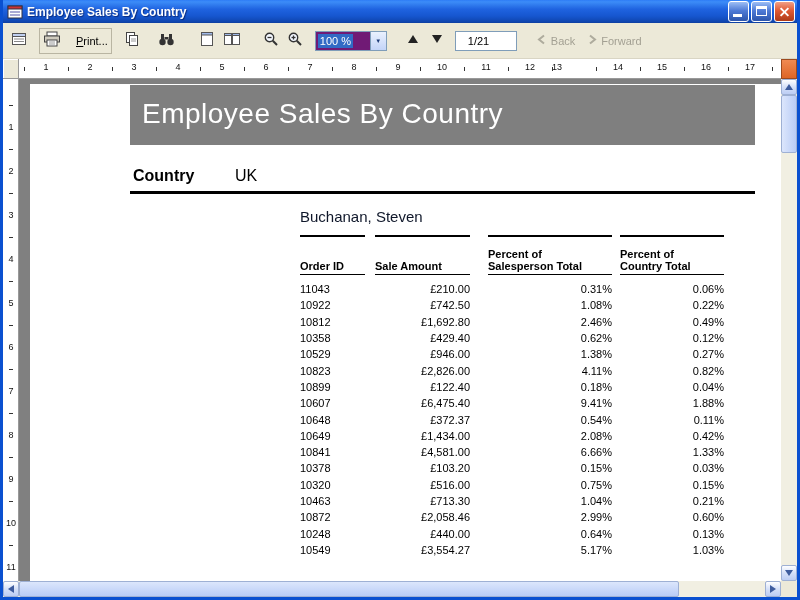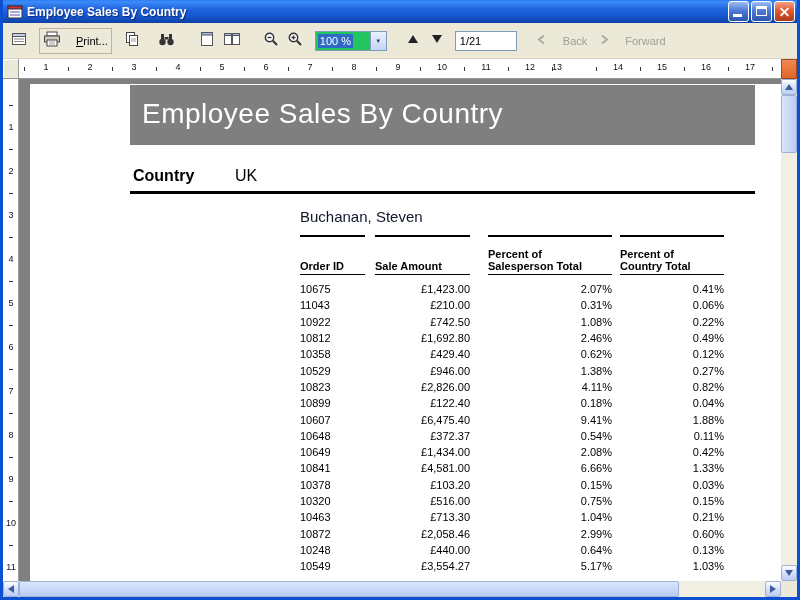--- a/index.html
+++ b/index.html
@@ -22,28 +22,28 @@
   .g-x1,.g-x2{position:absolute;left:4px;top:9px;width:11px;height:2px;background:#fff}
   .g-x1{transform:rotate(45deg)}.g-x2{transform:rotate(-45deg)}
 
   
   .toolbar{height:36px;background:#ECE9D8;display:flex;align-items:center;padding:0 4px;border-bottom:1px solid #D9D5C4}
   .tbtn{height:26px;min-width:24px;display:flex;align-items:center;justify-content:center;
     background:transparent;border:1px solid transparent;padding:0 3px;cursor:default}
   .tbtn.bordered{border:1px solid #B9B5A2}
   .print-label{font-size:11px;margin-left:15px;display:inline-block;color:#000}
   .print-label::first-letter{text-decoration:underline}
-  .zcombo{width:72px;height:20px;background:#22c55e;border:1px solid #7F9DB9;display:flex;align-items:center;margin-left:8px}
+  .zcombo{width:72px;height:20px;background:#701a75;border:1px solid #7F9DB9;display:flex;align-items:center;margin-left:8px}
   .ztext{flex:1;font-size:11px;padding-left:2px;white-space:nowrap}
   .zsel{background:#316AC5;color:#fff;padding:1px 2px}
   .zarrow{width:16px;height:18px;border-left:1px solid #7F9DB9;display:flex;align-items:center;justify-content:center;
     background:linear-gradient(180deg,#EAF1FE,#C3D4F8);font-size:6px;color:#1F3C7A}
-  .pageinput{width:62px;height:20px;border:1px solid #7F9DB9;font-size:11px;padding-left:4px;margin-left:6px;
+  .pageinput{width:62px;height:20px;border:1px solid #7F9DB9;font-size:11px;padding-left:12px;margin-left:6px;
     font-family:"Liberation Sans",sans-serif;color:#000}
-  .navbtn{display:flex;align-items:center;gap:16px;color:#A3A093;font-size:11px;background:none;border:none;margin-left:18px}
+  .navbtn{display:flex;align-items:center;gap:4px;color:#A3A093;font-size:11px;background:none;border:none;margin-left:18px}
 
   
   .ruler-row{height:20px;display:flex;background:#fff}
   .rcorner{width:16px;height:20px;background:#ECE9D8;border-right:1px solid #999;border-bottom:1px solid #999;
     box-shadow:inset 1px 1px 0 #fff}
   .hruler{flex:1;position:relative;border-bottom:1px solid #999;background:#fff;overflow:hidden}
   .rend{width:16px;background:linear-gradient(180deg,#F08A52,#DE6526);border:1px solid #9C4A1E}
   .rnum{position:absolute;top:3px;transform:translateX(-50%);font-size:9px;color:#111}
   .htick{position:absolute;top:8px;width:1px;height:4px;background:#333}
   .vnum{position:absolute;left:8px;transform:translate(-50%,-50%);font-size:9px;color:#111}
@@ -303,26 +303,20 @@
         <span>Percent of</span>
         <span>Salesperson Total</span>
       </div>
       <div class="hcell c3">
         <span>Percent of</span>
         <span>Country Total</span>
       </div>
 
       <div class="tbody">
           <div class="trow">
-            <div class="td0">10675</div>
-            <div class="td1">£1,423.00</div>
-            <div class="td2">2.07%</div>
-            <div class="td3">0.41%</div>
-          </div>
-          <div class="trow">
             <div class="td0">11043</div>
             <div class="td1">£210.00</div>
             <div class="td2">0.31%</div>
             <div class="td3">0.06%</div>
           </div>
           <div class="trow">
             <div class="td0">10922</div>
             <div class="td1">£742.50</div>
             <div class="td2">1.08%</div>
             <div class="td3">0.22%</div>

